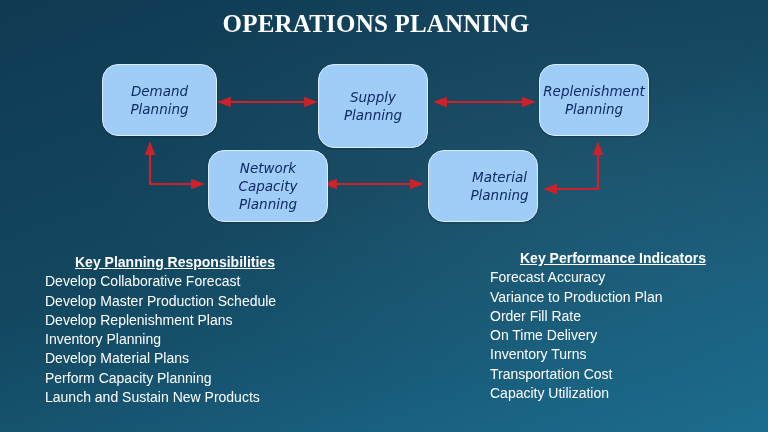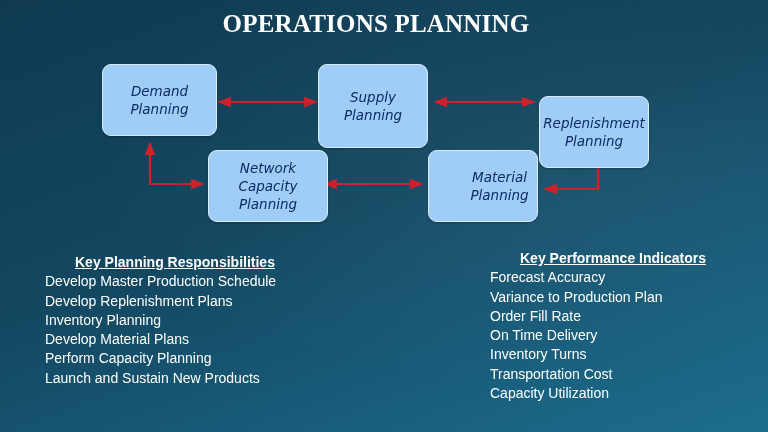--- a/index.html
+++ b/index.html
@@ -14,21 +14,21 @@
       pointer-events: none;
     }
     .title {
       position: absolute; left: 0; right: 16px; top: 10px;
       text-align: center; color: #ffffff;
       font-family: "Liberation Serif", "DejaVu Serif", serif;
       font-weight: bold; font-size: 25px; letter-spacing: 0.2px;
     }
     .node {
       position: absolute; box-sizing: border-box;
-      background: #9fcdf8; border: 1.5px solid #dbeeff; border-radius: 9px;
+      background: #9fcdf8; border: 1.5px solid #dbeeff; border-radius: 16px;
       display: flex; align-items: center; justify-content: center; flex-direction: column;
       color: #0e2a66; font-style: italic; font-size: 13.5px; line-height: 18px;
       text-align: center; font-family: "DejaVu Sans", sans-serif;
       box-shadow: 0 1px 2px rgba(0,0,0,0.25);
     }
     .node span { display: block; }
     svg.arrows { position: absolute; left: 0; top: 0; }
     .list {
       position: absolute; color: #ffffff;
       font-family: "Liberation Sans", "DejaVu Sans", sans-serif;
@@ -63,36 +63,37 @@
 </svg>
 
 <div class="node" style="left:102px; top:64px; width:115px; height:72px;">
   <span>Demand</span>
   <span>Planning</span>
 </div>
 <div class="node" style="left:318px; top:64px; width:110px; height:84px;">
   <span>Supply</span>
   <span>Planning</span>
 </div>
-<div class="node" style="left:539px; top:64px; width:110px; height:72px;margin-top:32px;">
+<div class="node" style="left:539px; top:64px; width:110px; height:72px;">
   <span>Replenishment</span>
   <span>Planning</span>
 </div>
 <div class="node" style="left:208px; top:150px; width:120px; height:72px;font-style:italic;">
   <span>Network</span>
   <span>Capacity</span>
   <span>Planning</span>
 </div>
 <div class="node" style="left:428px; top:150px; width:110px; height:72px;padding-left:33px;">
   <span>Material</span>
   <span>Planning</span>
 </div>
 
 <div class="list" style="left:45px; top:253px;">
   <div class="heading">Key Planning Responsibilities</div>
+  <div>Develop Collaborative Forecast</div>
   <div>Develop Master Production Schedule</div>
   <div>Develop Replenishment Plans</div>
   <div>Inventory Planning</div>
   <div>Develop Material Plans</div>
   <div>Perform Capacity Planning</div>
   <div>Launch and Sustain New Products</div>
 </div>
 
 <div class="list" style="left:490px; top:249px;">
   <div class="heading">Key Performance Indicators</div>

